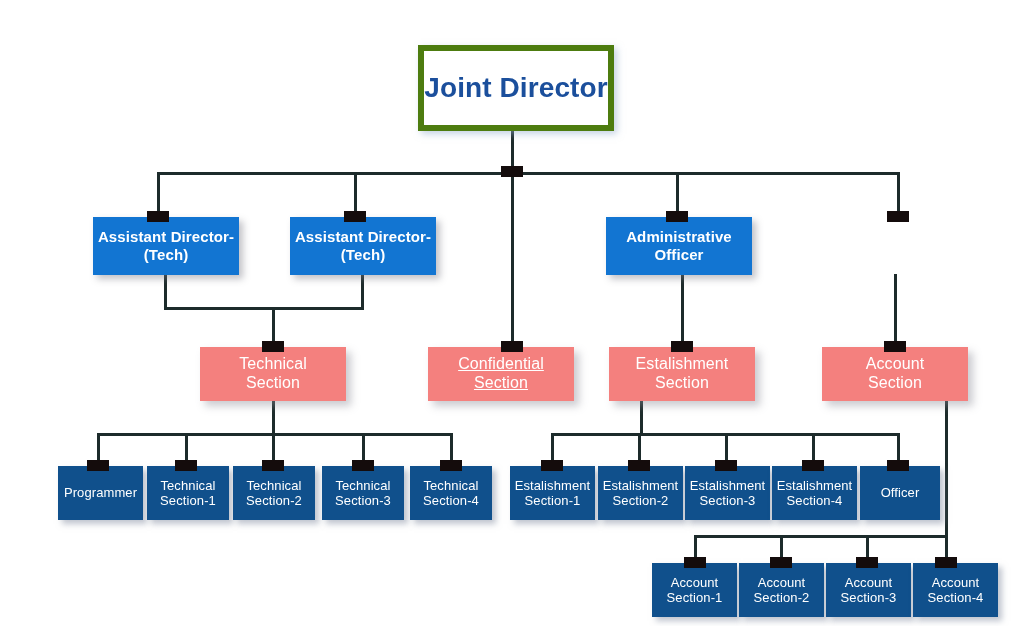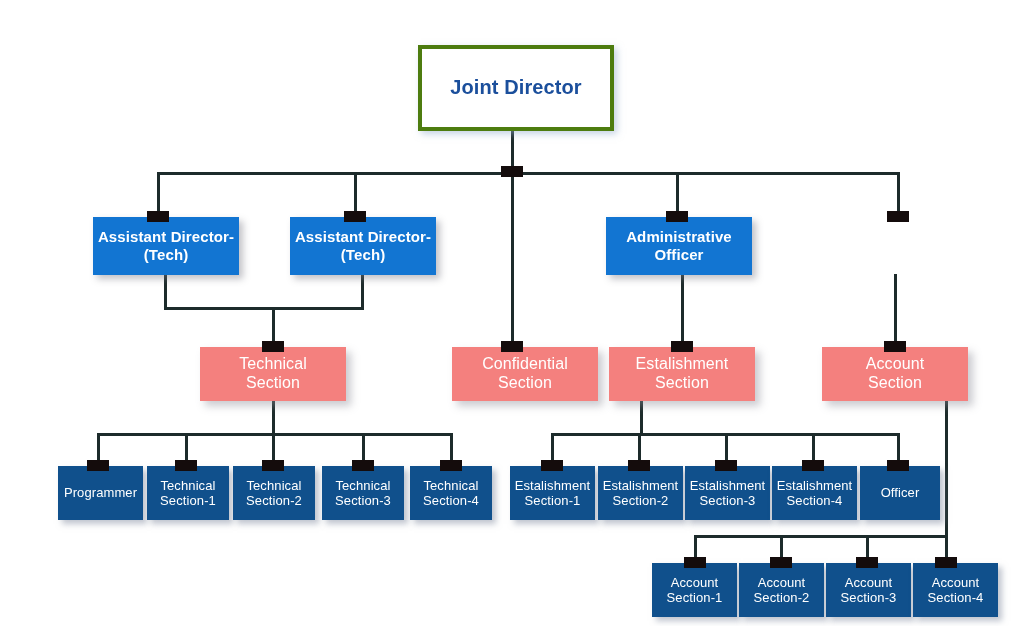--- a/index.html
+++ b/index.html
@@ -46,23 +46,23 @@
     z-index: 2;
     line-height: 1.18;
     letter-spacing: 0.1px;
   }
 
   .node-label { display: block; width: 100%; }
 
   
   .node.root {
     background: #ffffff;
-    border: 4px solid #4d7c0f;
+    border: 6px solid #4d7c0f;
     color: #1B4F9C;
-    font-size: 20px;
+    font-size: 28px;
     font-weight: bold;
     box-shadow: 3px 3px 7px rgba(150,175,205,0.55);
   }
 
   
   .node.mid {
     background: #1275D2;
     color: #ffffff;
     font-size: 15px;
     font-weight: bold;
@@ -171,21 +171,21 @@
   <div class="node mid" style="left:290px; top:217px; width:146px; height:58px;">
     <span class="node-label">Assistant Director-<br>(Tech)</span>
   </div>
   <div class="node mid" style="left:606px; top:217px; width:146px; height:58px;">
     <span class="node-label">Administrative<br>Officer</span>
   </div>
 
   <div class="node section" style="left:200px; top:347px; width:146px; height:54px;">
     <span class="node-label">Technical<br>Section</span>
   </div>
-  <div class="node section" style="left:452px; top:347px; width:146px; height:54px;">
+  <div class="node section" style="left:428px; top:347px; width:146px; height:54px;text-decoration:underline;">
     <span class="node-label">Confidential<br>Section</span>
   </div>
   <div class="node section" style="left:609px; top:347px; width:146px; height:54px;">
     <span class="node-label">Estalishment<br>Section</span>
   </div>
   <div class="node section" style="left:822px; top:347px; width:146px; height:54px;">
     <span class="node-label">Account<br>Section</span>
   </div>
 
   <div class="node leaf" style="left:58px; top:466px; width:85px; height:54px;">

